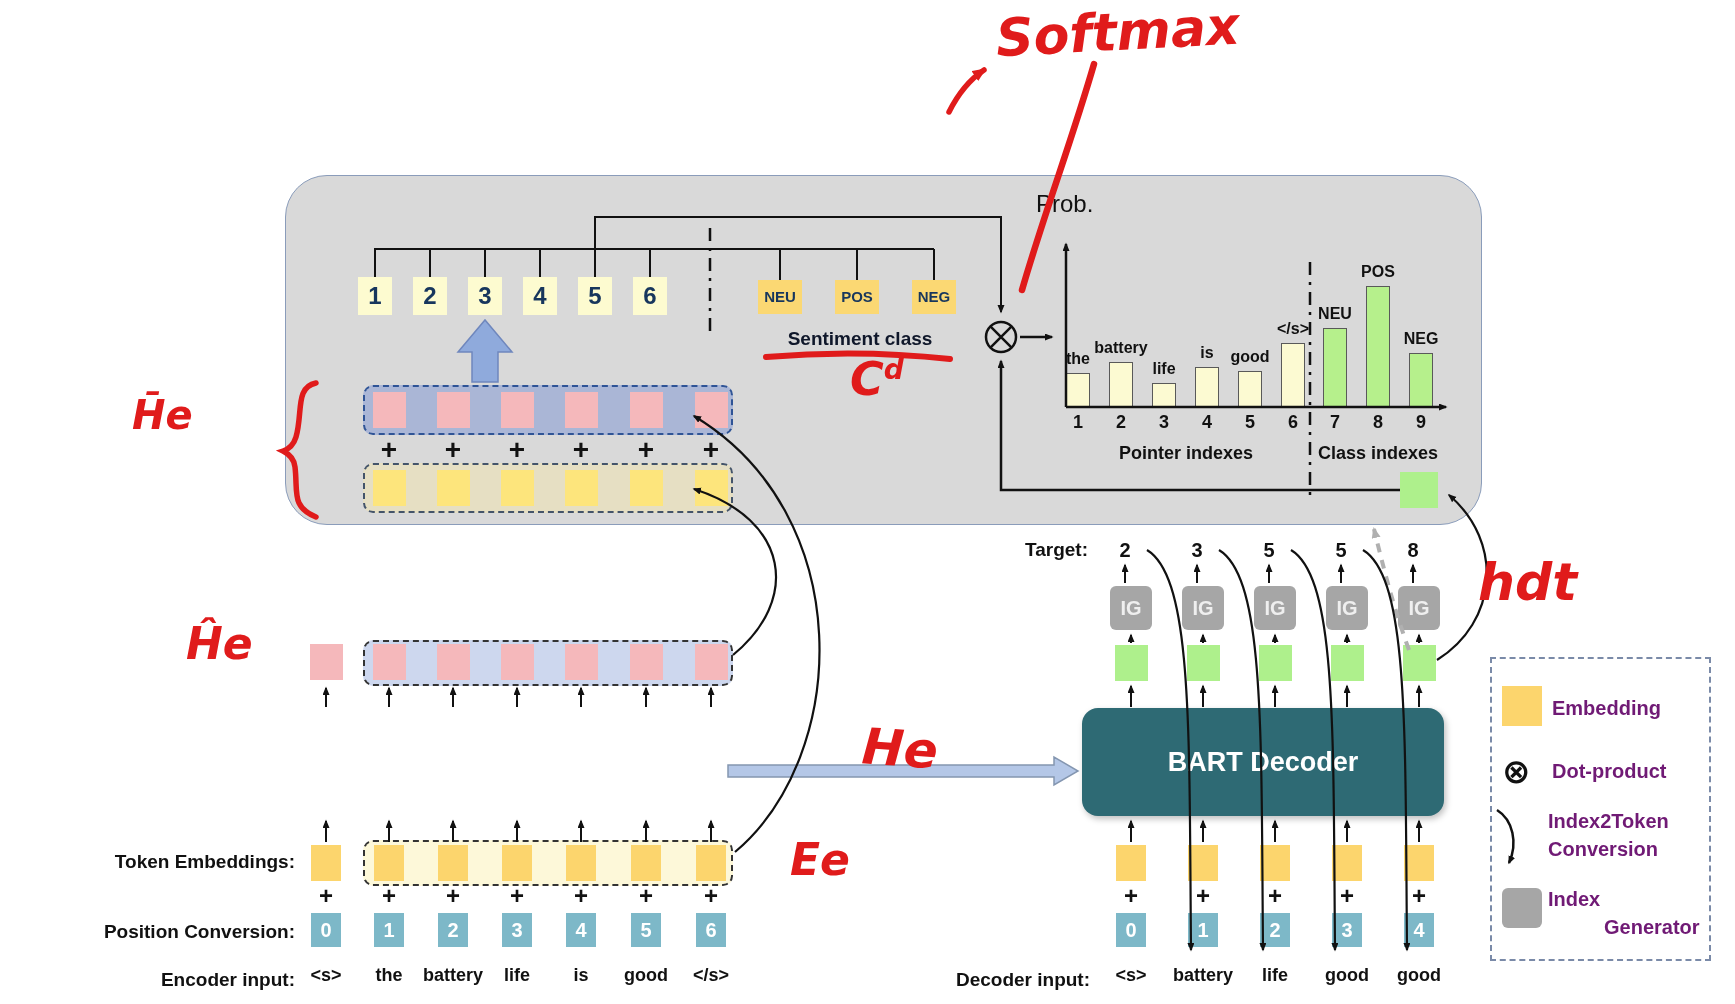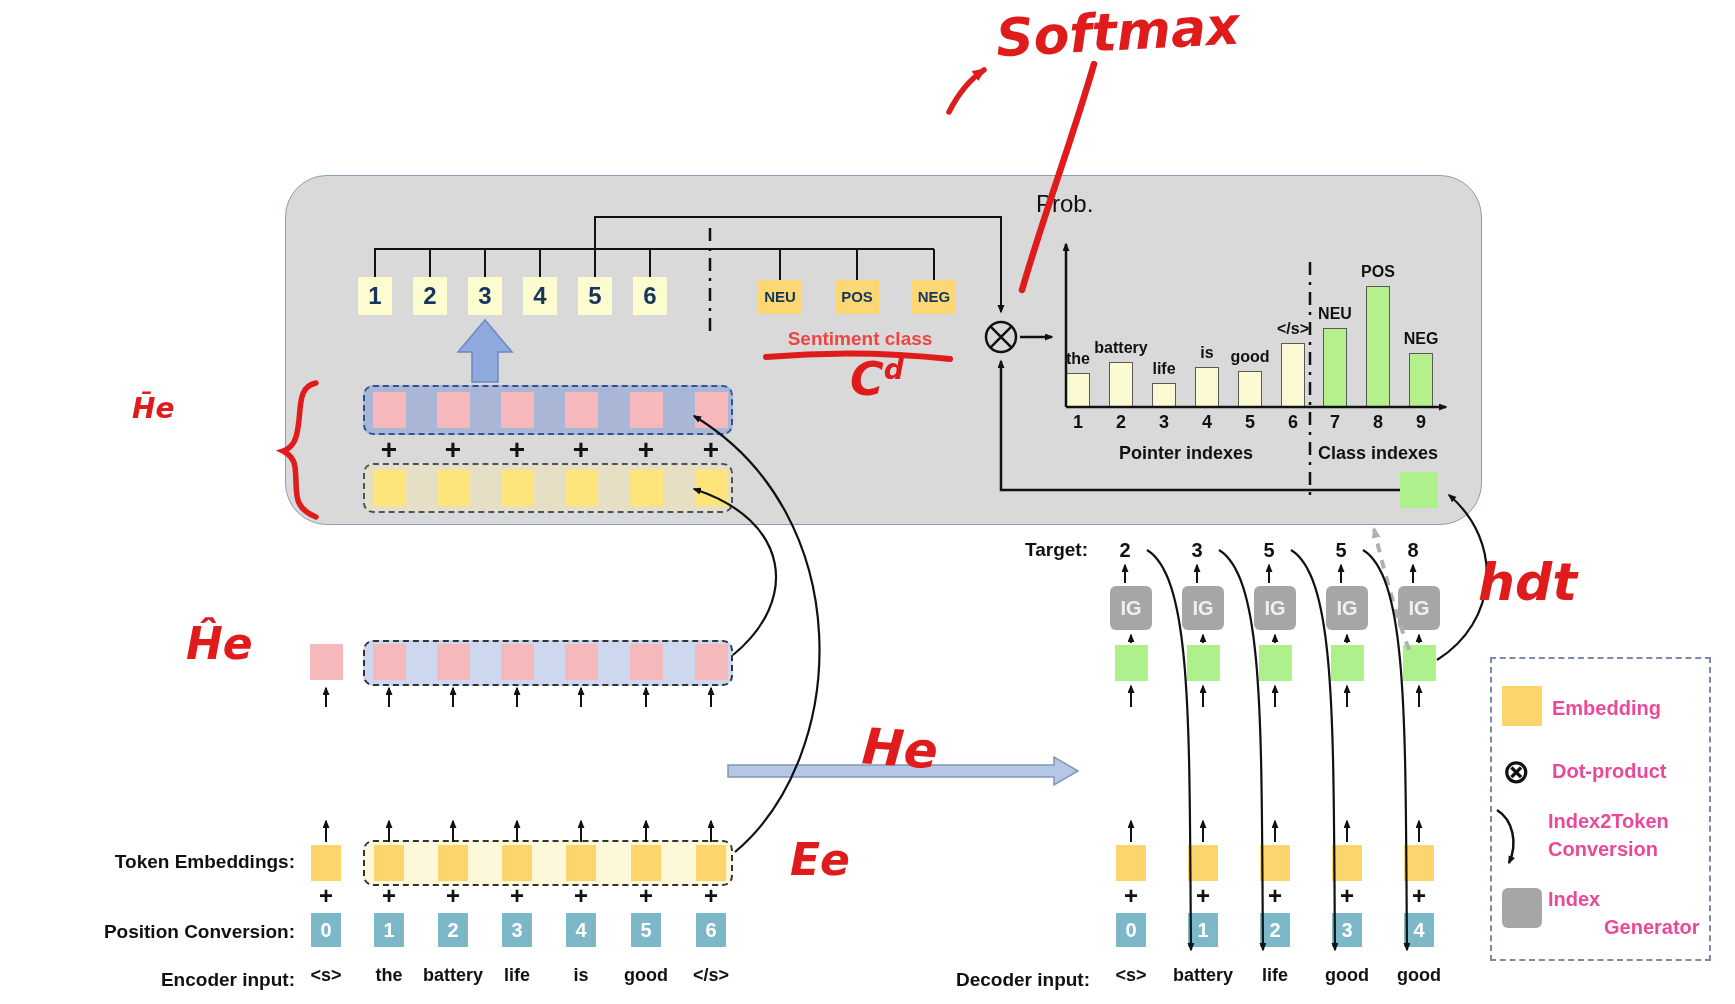--- a/index.html
+++ b/index.html
@@ -32,27 +32,27 @@
          box-shadow:2px 3px 6px rgba(0,0,0,.25);}
   .block-label{font:bold 27px/108px "Liberation Sans",sans-serif;}
   .ig-box{width:42px;height:44px;background:#a6a6a6;border-radius:6px;color:#efefef;text-align:center;
           font:bold 20px/44px "Liberation Sans",sans-serif;z-index:4;}
   .tgt{width:40px;text-align:center;font:bold 20px/1 "Liberation Sans",sans-serif;color:#111;z-index:4;}
   .bar{box-sizing:border-box;border:1.5px solid #595959;z-index:3;}
   .bar-yellow{background:#fcfad2;}
   .bar-green{background:#b6f08c;}
   .bar-label{width:84px;text-align:center;font:bold 16px/1 "Liberation Sans",sans-serif;color:#111;z-index:4;}
   .tick{width:30px;text-align:center;font:bold 18px/1 "Liberation Sans",sans-serif;color:#111;z-index:4;}
-  .diag-label{font:bold 19px/1.2 "Liberation Sans",sans-serif;color:#ef4444;z-index:4;}
+  .diag-label{font:bold 19px/1.2 "Liberation Sans",sans-serif;color:#0f172a;z-index:4;}
   .axis-title{font:bold 18px/1 "Liberation Sans",sans-serif;color:#111;text-align:center;z-index:4;}
   .side-label{font:bold 19px/1 "Liberation Sans",sans-serif;color:#111;text-align:right;z-index:4;}
   .prob-label{font:24px/1 "Liberation Sans",sans-serif;color:#111;z-index:4;}
   .red-note{color:#e01b1b;font-family:"DejaVu Sans",sans-serif;font-style:italic;font-weight:bold;z-index:10;}
   .legend-box{left:1490px;top:657px;width:217px;height:300px;border:2px dashed #7a8aa8;z-index:2;background:#fff;}
-  .legend-text{font:bold 20px/1.15 "Liberation Sans",sans-serif;color:#ec4899;z-index:4;}
+  .legend-text{font:bold 20px/1.15 "Liberation Sans",sans-serif;color:#701a75;z-index:4;}
   .legend-sq{width:40px;height:40px;z-index:4;}
   .otimes{font:bold 34px/1 "DejaVu Sans",sans-serif;color:#111;z-index:4;}
   .watermark{z-index:30;opacity:.8;display:flex;align-items:center;gap:8px;}
   .wm-cjk{font:bold 44px/1 "Liberation Sans",sans-serif;color:#bfbfbf;}
   .wm-logo{width:46px;height:46px;background:#b3b3b3;border-radius:10px;color:#fff;text-align:center;
            font:bold 32px/46px "DejaVu Sans",sans-serif;}
   .wm-name{font:bold 44px/1 "Liberation Sans",sans-serif;color:#cccccc;}
 </style>
 </head>
 <body>
@@ -60,20 +60,23 @@
 <div id="stage">
 
   <div class="abs graybox"></div>
 
   <div class="abs row-container hbar-row"></div>
   <div class="abs row-container ebar-row"></div>
 
   <div class="abs row-container out-row"></div>
   <div class="abs row-container tok-row"></div>
 
+  <div class="abs block" style="left:1082px;top:708px;width:362px;height:108px;">
+    <div class="block-label">BART Decoder</div>
+  </div>
 
   <div class="abs diag-label" style="left:760px;top:328px;width:200px;text-align:center;">Sentiment class</div>
   <div class="abs prob-label" style="left:1036px;top:192px;">Prob.</div>
   <div class="abs axis-title" style="left:1086px;top:444px;width:200px;">Pointer indexes</div>
   <div class="abs axis-title" style="left:1288px;top:444px;width:180px;">Class indexes</div>
 
   <div class="abs side-label" style="left:55px;top:852px;width:240px;">Token Embeddings:</div>
   <div class="abs side-label" style="left:55px;top:922px;width:240px;">Position Conversion:</div>
   <div class="abs side-label" style="left:55px;top:970px;width:240px;">Encoder input:</div>
   <div class="abs side-label" style="left:870px;top:970px;width:220px;">Decoder input:</div>
@@ -86,21 +89,21 @@
   <div class="abs legend-text" style="left:1552px;top:697px;">Embedding</div>
   <div class="abs otimes" style="left:1502px;top:754px;">⊗</div>
   <div class="abs legend-text" style="left:1552px;top:760px;">Dot-product</div>
   <div class="abs legend-text" style="left:1548px;top:810px;">Index2Token</div>
   <div class="abs legend-text" style="left:1548px;top:838px;">Conversion</div>
   <div class="abs legend-sq" style="left:1502px;top:888px;background:#a6a6a6;border-radius:6px;"></div>
   <div class="abs legend-text" style="left:1548px;top:888px;">Index</div>
   <div class="abs legend-text" style="left:1604px;top:916px;">Generator</div>
 
   <div class="abs red-note" style="left:996px;top:2px;font-size:52px;transform:rotate(-3deg);">Softmax</div>
-  <div class="abs red-note" style="left:132px;top:392px;font-size:28px;">H̄e</div>
+  <div class="abs red-note" style="left:132px;top:392px;font-size:40px;">H̄e</div>
   <div class="abs red-note" style="left:186px;top:618px;font-size:44px;">Ĥe</div>
   <div class="abs red-note" style="left:862px;top:720px;font-size:50px;transform:rotate(4deg);">He</div>
   <div class="abs red-note" style="left:790px;top:834px;font-size:44px;">Ee</div>
   <div class="abs red-note" style="left:850px;top:352px;font-size:46px;">
     <span>C</span><sup style="font-size:28px;">d</sup>
   </div>
   <div class="abs red-note" style="left:1478px;top:552px;font-size:52px;">hdt</div>
 
 
   <svg id="overlay" xmlns="http://www.w3.org/2000/svg">

